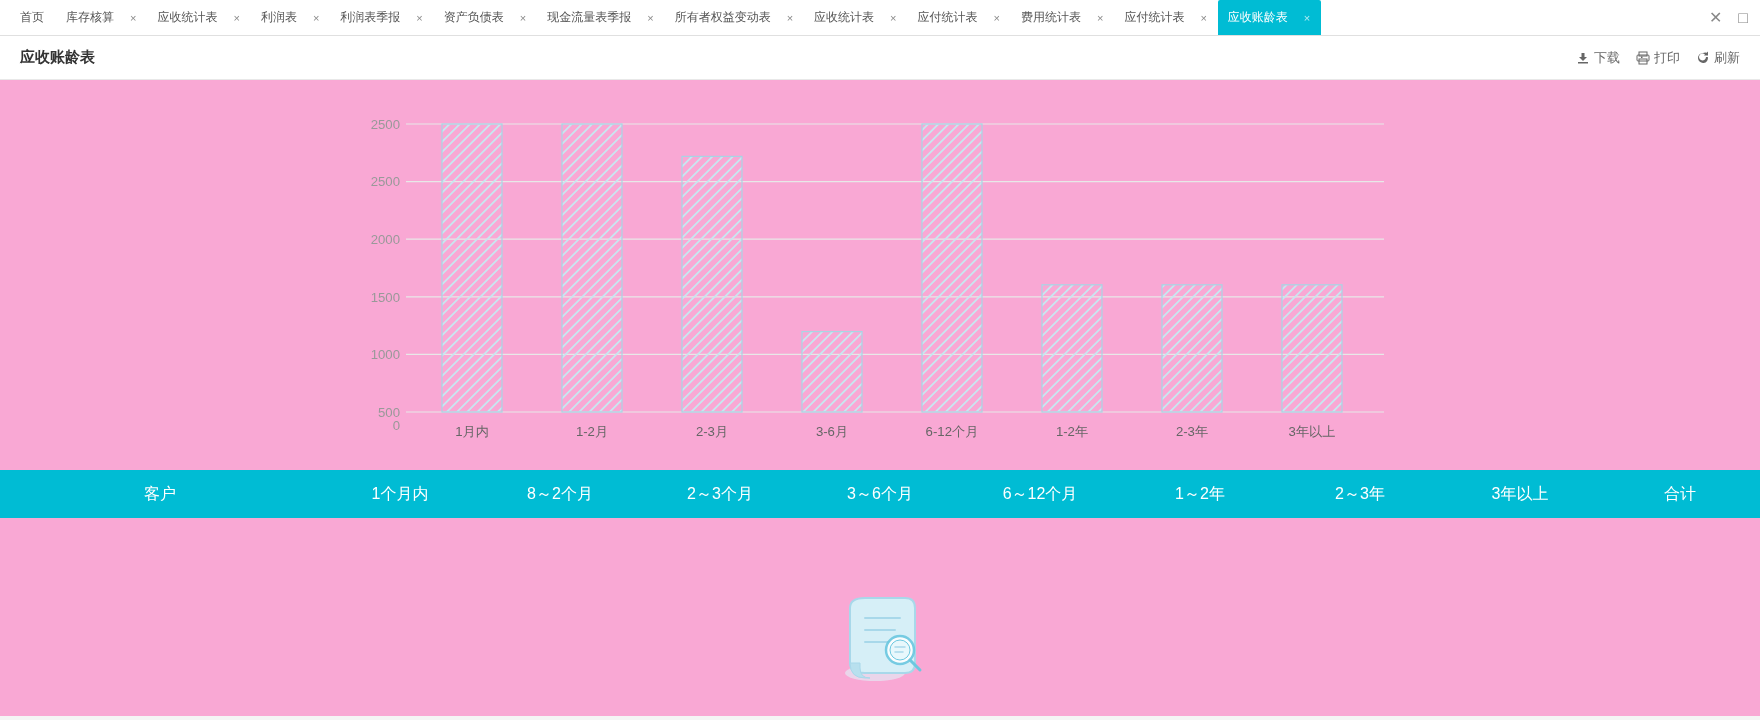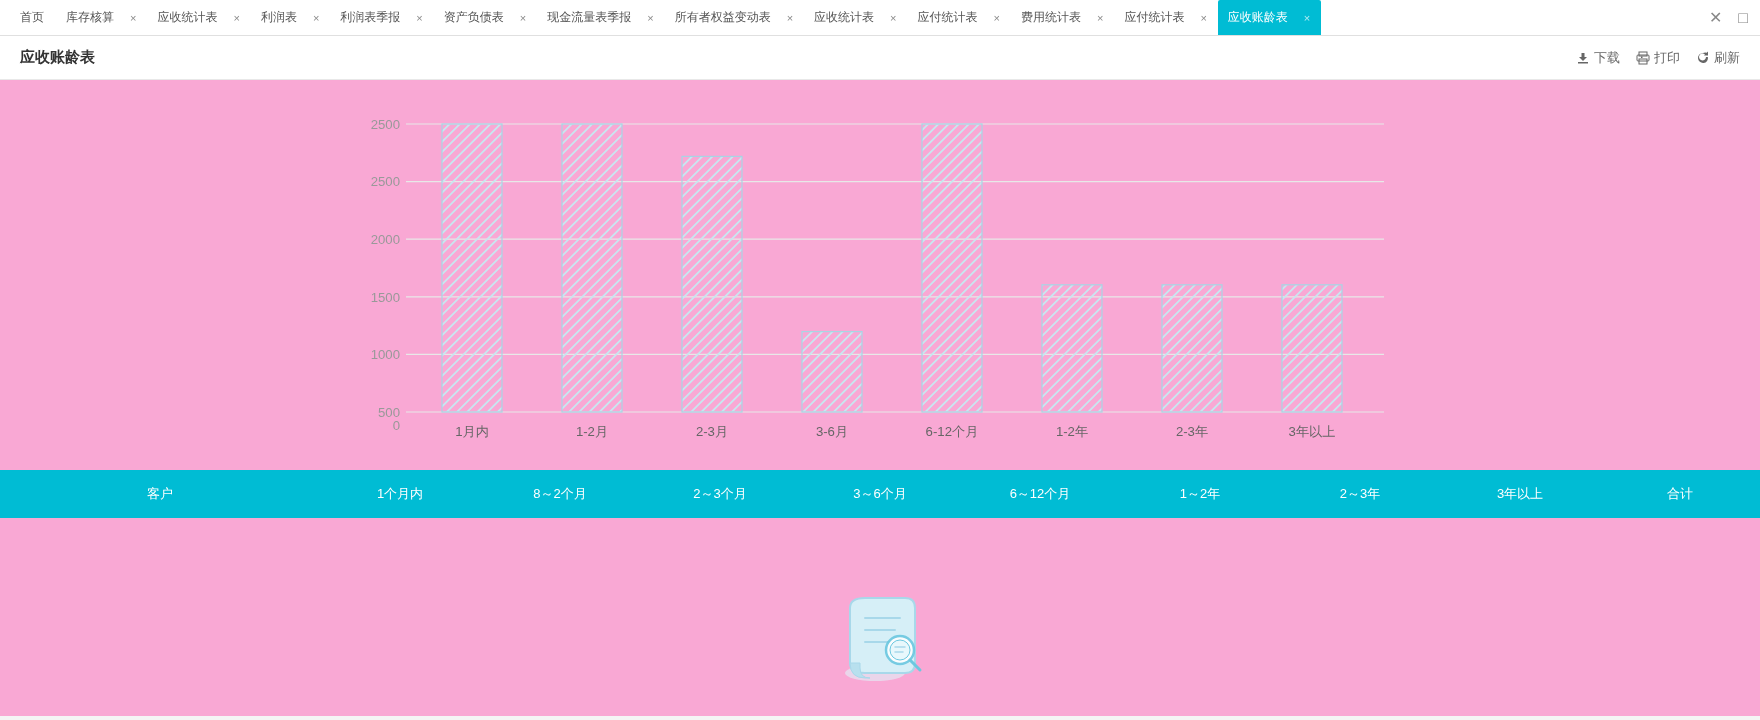--- a/index.html
+++ b/index.html
@@ -104,21 +104,21 @@
 
     
     .table-header {
       display: grid;
       grid-template-columns: 2fr 1fr 1fr 1fr 1fr 1fr 1fr 1fr 1fr 1fr;
       background: #00bcd4;
       color: #fff;
       height: 48px;
       align-items: center;
       text-align: center;
-      font-size: 13px;
+      font-size: 16px;
     }
     .table-header .col {
       padding: 0 8px;
     }
 
     
     .empty-state {
       display: flex;
       flex-direction: column;
       align-items: center;

